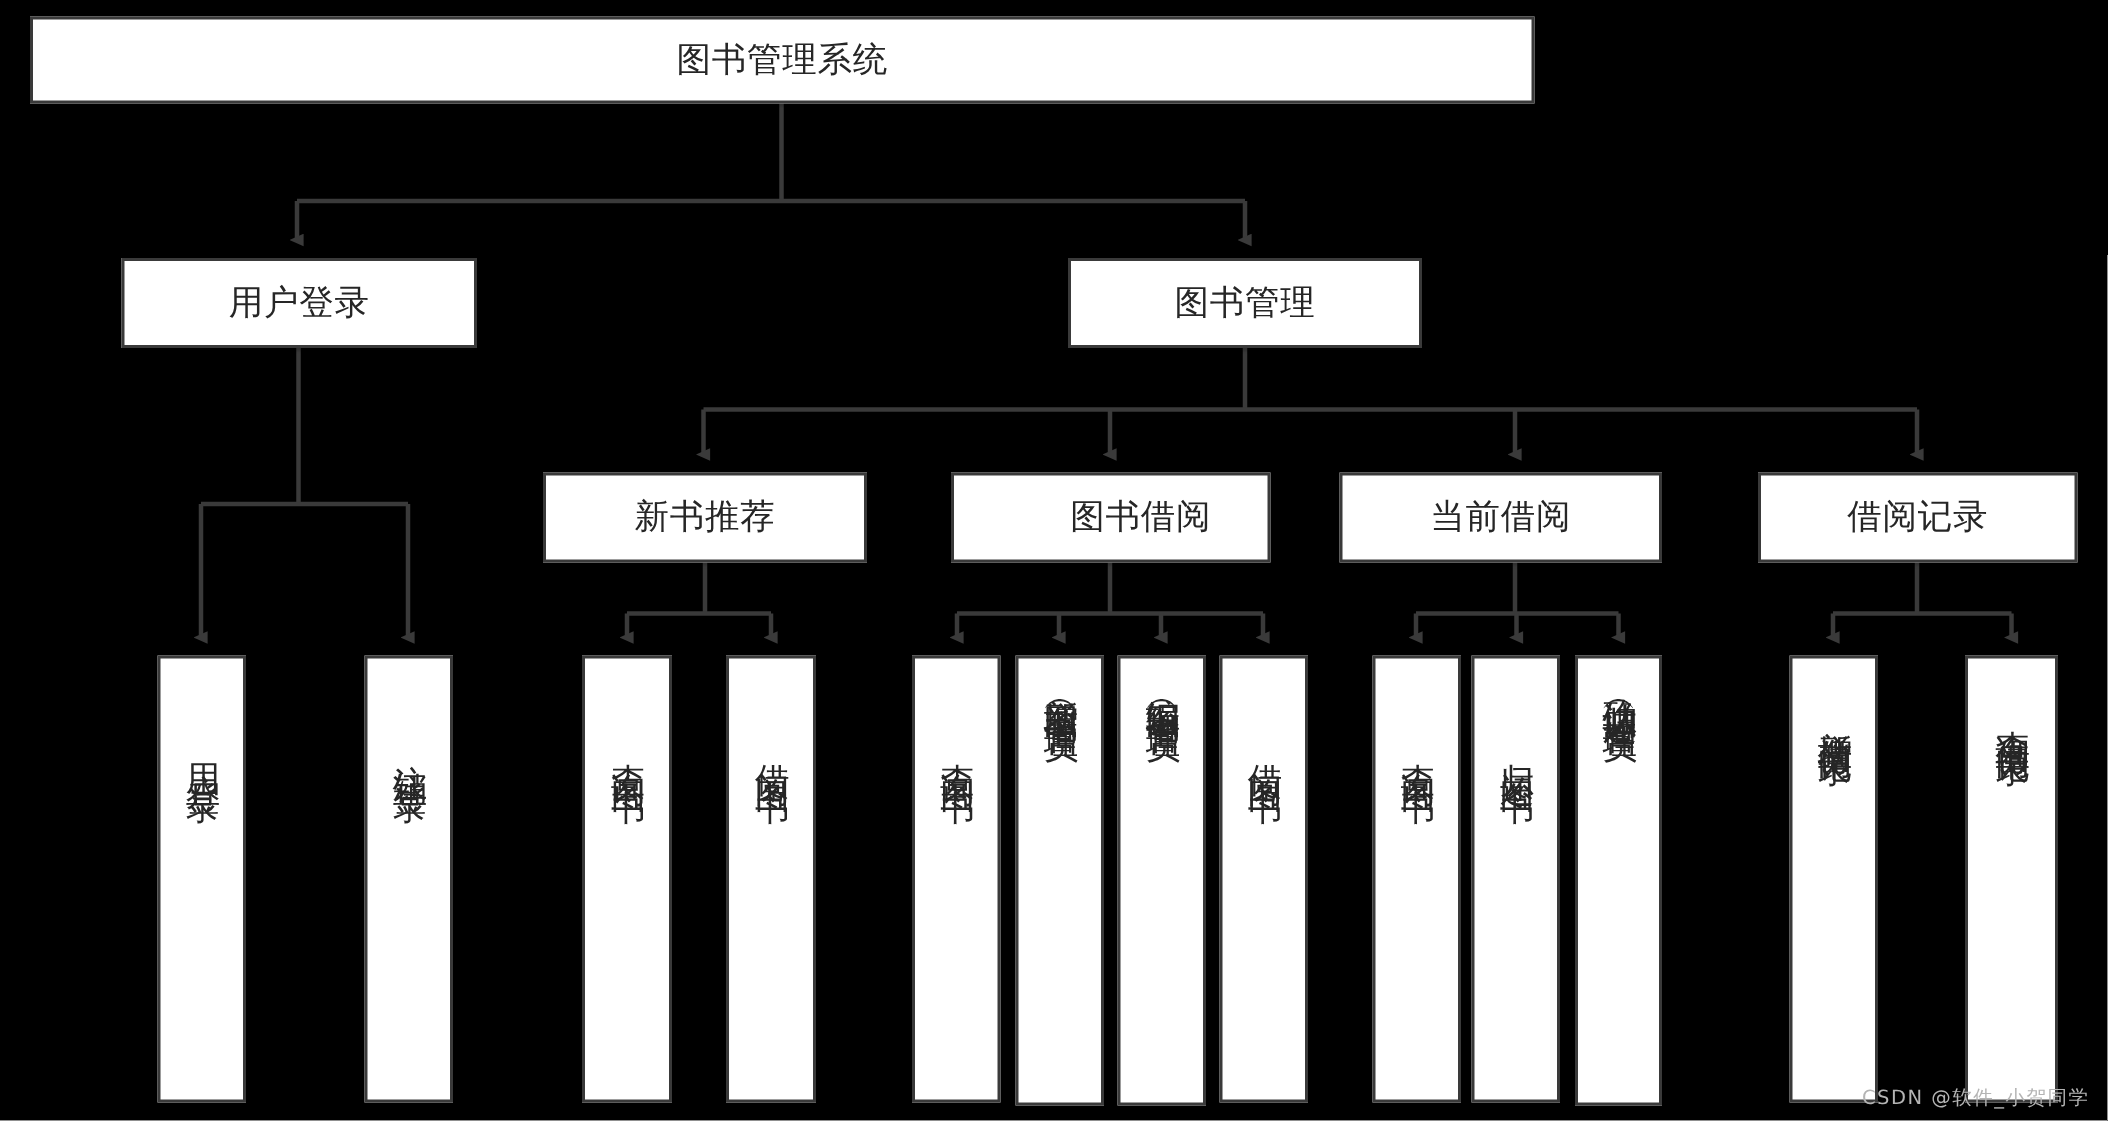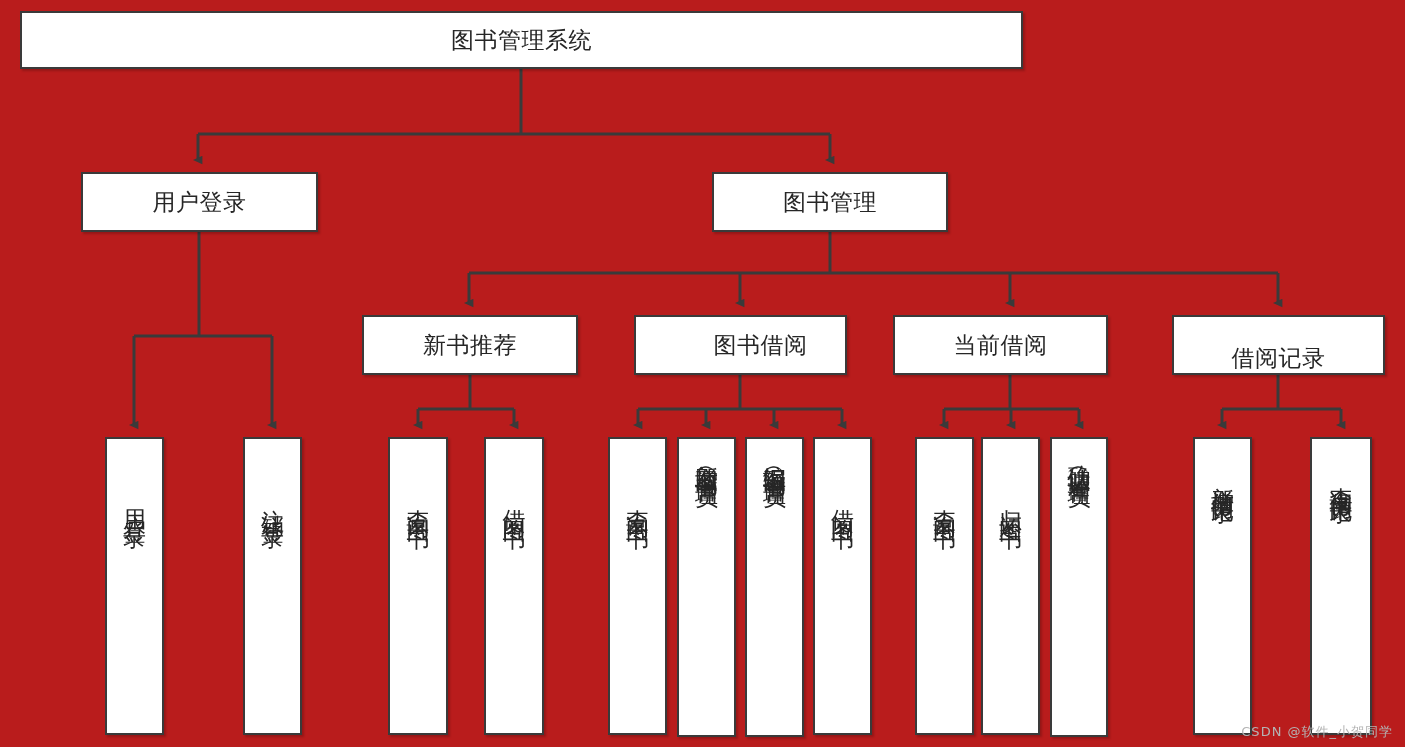--- a/index.html
+++ b/index.html
@@ -7,21 +7,21 @@
     padding: 0;
     background: #ffffff;
   }
   body {
     font-family: "DejaVu Sans", "Liberation Sans", sans-serif;
   }
   #canvas {
     position: relative;
     width: 1405px;
     height: 747px;
-    background: #b91c1c;
+    background: #000000;
     overflow: hidden;
   }
   svg.diagram {
     position: absolute;
     left: 0;
     top: 0;
     width: 1405px;
     height: 747px;
   }
   .node-box {
@@ -155,21 +155,21 @@
   </div>
 
   <div class="node-box" style="left:634px; top:315px; width:213px; height:60px;padding-left:40px;">
     <span class="node-label">图书借阅</span>
   </div>
 
   <div class="node-box" style="left:893px; top:315px; width:215px; height:60px;">
     <span class="node-label">当前借阅</span>
   </div>
 
-  <div class="node-box" style="left:1172px; top:315px; width:213px; height:60px;align-items:flex-end;">
+  <div class="node-box" style="left:1172px; top:315px; width:213px; height:60px;">
     <span class="node-label">借阅记录</span>
   </div>
 
   <div class="node-box vertical" style="left:105px; top:437px; width:59px; height:298px;">
     <span class="node-label">用户登录</span>
   </div>
 
   <div class="node-box vertical" style="left:243px; top:437px; width:59px; height:298px;">
     <span class="node-label">注销登录</span>
   </div>

